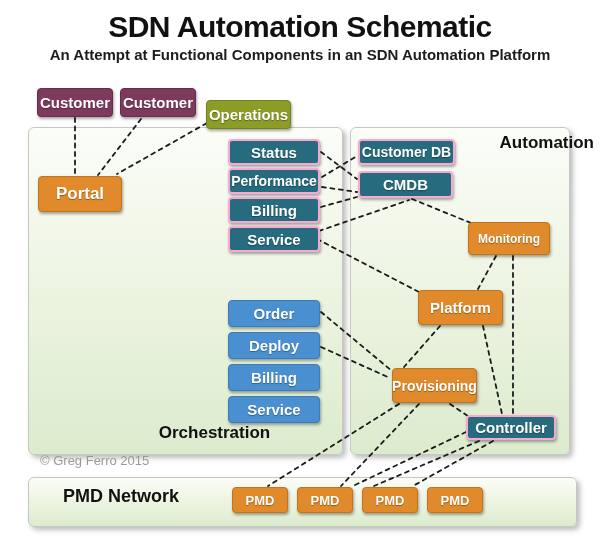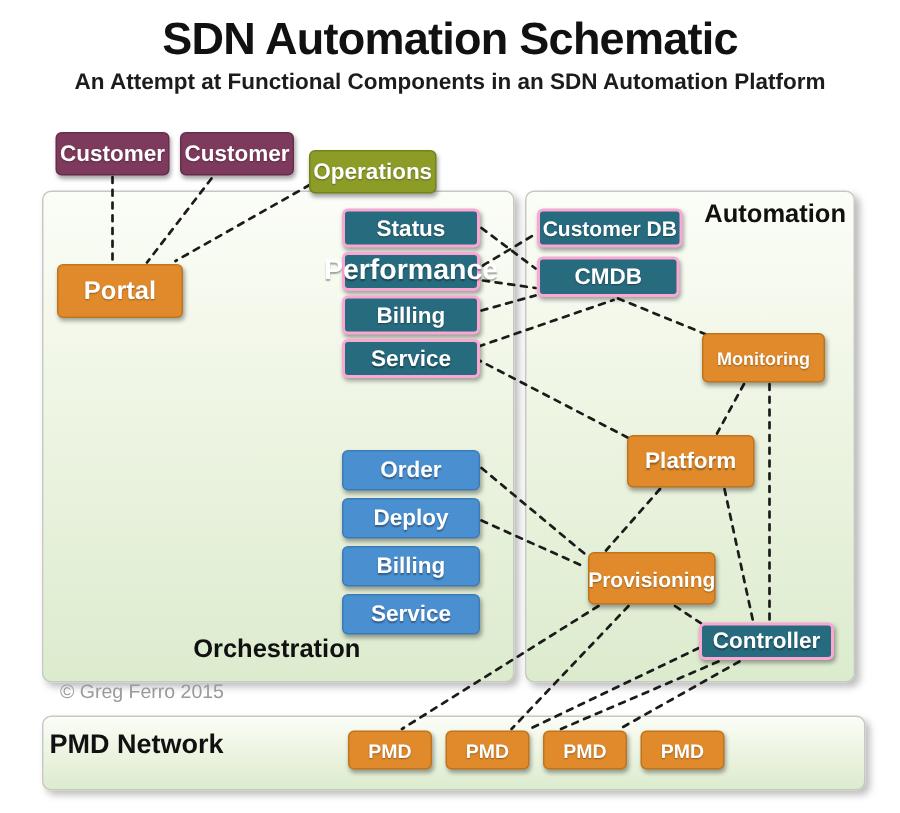--- a/index.html
+++ b/index.html
@@ -11,21 +11,21 @@
   #edges{position:absolute;left:0;top:0;z-index:1;pointer-events:none;}
   .node{position:absolute;z-index:2;display:flex;align-items:center;justify-content:center;
         border-radius:4px;color:#fff;font-weight:bold;font-size:15px;
         text-shadow:0 1px 1px rgba(0,0,0,.35);
         box-shadow:1px 2px 3px rgba(0,0,0,.35);box-sizing:border-box;}
   .teal  {background:var(--teal);  border:2px solid #f9a8d4;}
   .blue  {background:var(--blue);  border:1px solid #3a7cba;}
   .orange{background:var(--orange);border:1px solid #c0751c;}
   .purple{background:var(--purple);border:1px solid #662e4b;}
   .olive {background:var(--olive); border:1px solid #73821a;margin-top:12px;}
-  .plabel{position:absolute;z-index:2;font-weight:bold;font-size:17px;color:#111;}
+  .plabel{position:absolute;z-index:2;font-weight:bold;font-size:17px;color:#111;margin-left:30px;}
   #title{position:absolute;left:0;top:10px;width:600px;text-align:center;z-index:2;
          font-size:30px;font-weight:bold;color:#111;letter-spacing:-0.5px;}
   #subtitle{position:absolute;left:0;top:46px;width:600px;text-align:center;z-index:2;
          font-size:15px;font-weight:bold;color:#1c1c1c;}
   #copyright{position:absolute;left:40px;top:453px;z-index:2;font-size:13px;color:#9a9a9a;}
 </style>
 </head>
 <body>
 
 <div id="stage">
@@ -62,21 +62,21 @@
       <line x1="493" y1="441" x2="413" y2="486" stroke="#1b1b1b" stroke-width="1.8" stroke-dasharray="4 4.5" stroke-linecap="round"></line>
     </svg>
 
   <div class="node purple" style="left:37px;top:88px;width:76px;height:29px">Customer</div>
   <div class="node purple" style="left:120px;top:88px;width:76px;height:29px">Customer</div>
   <div class="node olive" style="left:206px;top:88px;width:85px;height:29px">Operations</div>
 
   <div class="node orange" style="left:38px;top:176px;width:84px;height:36px;font-size:17px">Portal</div>
 
   <div class="node teal" style="left:228px;top:139px;width:92px;height:26px">Status</div>
-  <div class="node teal" style="left:228px;top:168px;width:92px;height:26px;font-size:19px">Performance</div>
+  <div class="node teal" style="left:228px;top:168px;width:92px;height:26px;font-size:14px">Performance</div>
   <div class="node teal" style="left:228px;top:197px;width:92px;height:26px">Billing</div>
   <div class="node teal" style="left:228px;top:226px;width:92px;height:26px">Service</div>
 
   <div class="node blue" style="left:228px;top:300px;width:92px;height:27px">Order</div>
   <div class="node blue" style="left:228px;top:332px;width:92px;height:27px">Deploy</div>
   <div class="node blue" style="left:228px;top:364px;width:92px;height:27px">Billing</div>
   <div class="node blue" style="left:228px;top:396px;width:92px;height:27px">Service</div>
 
   <div class="plabel" style="left:28px;top:423px;width:313px;text-align:center">Orchestration</div>
 

